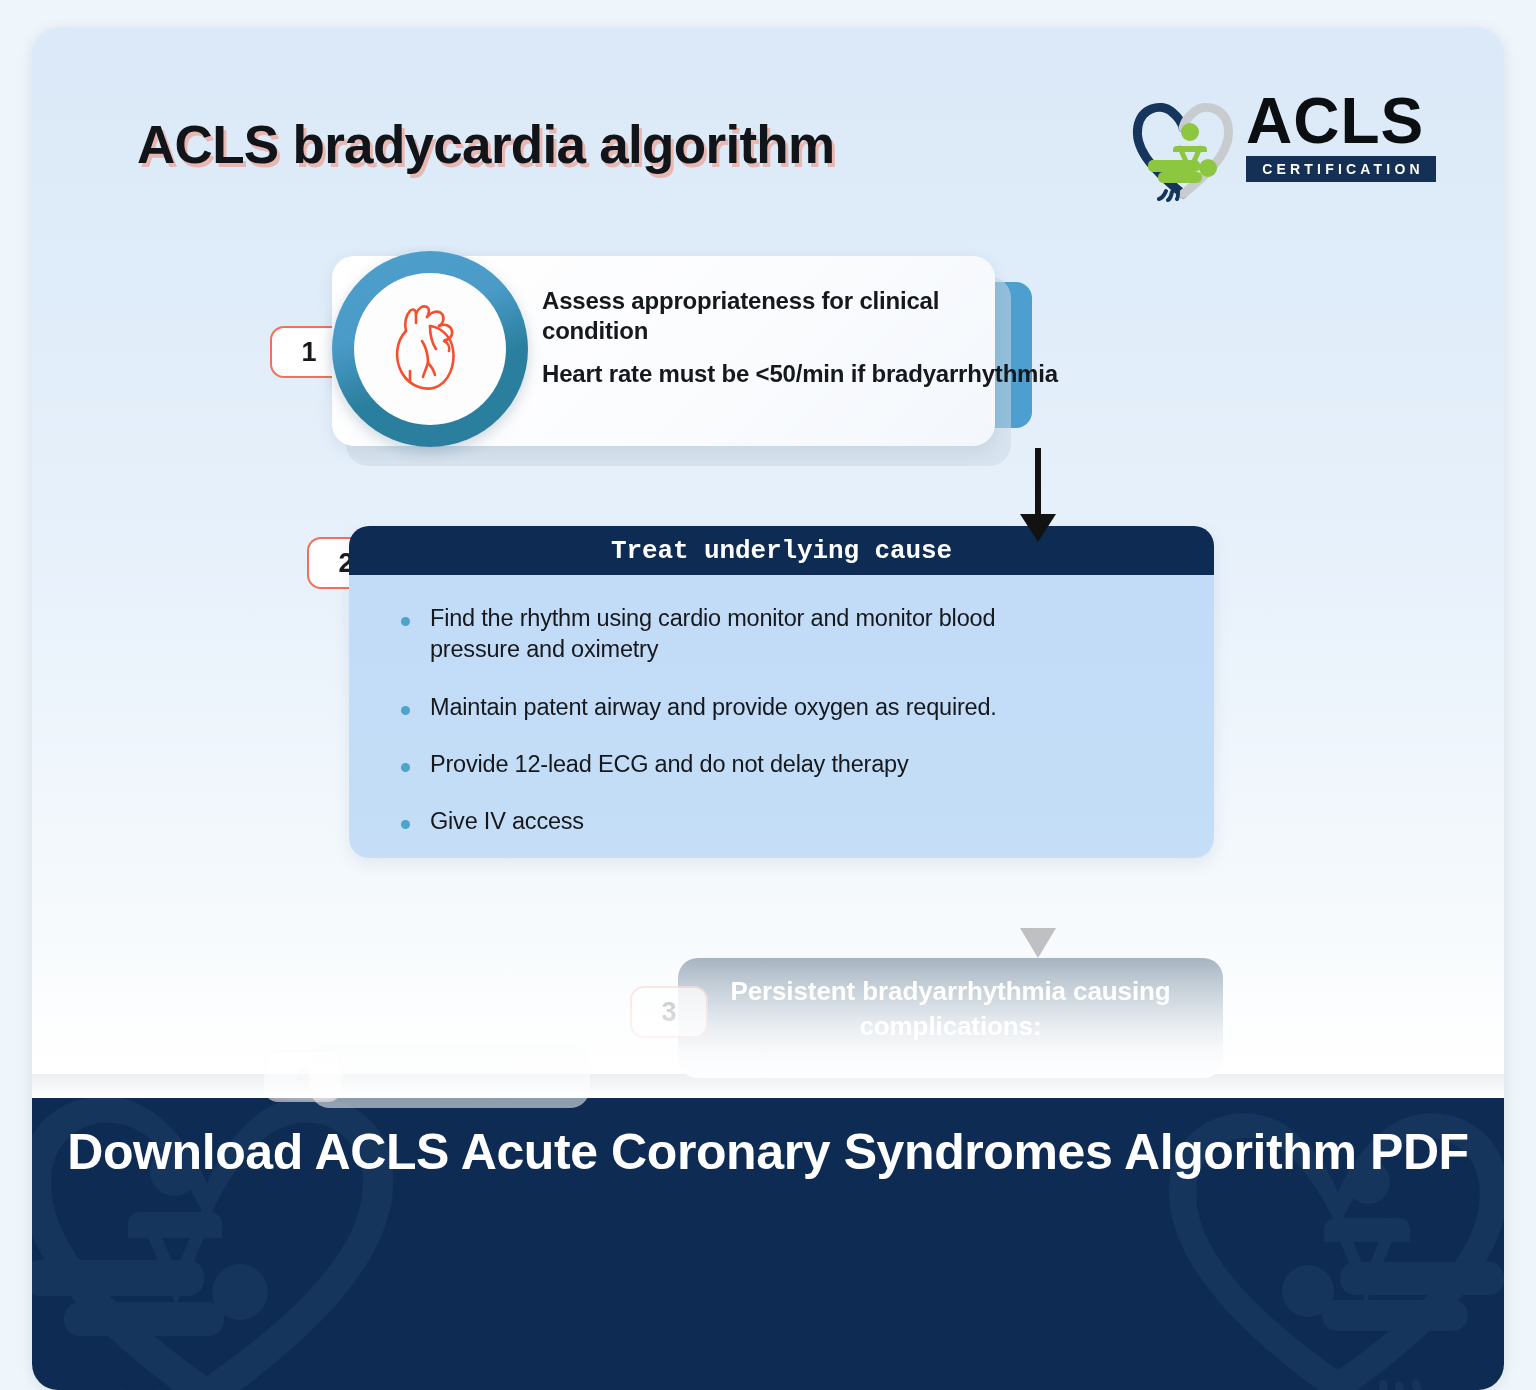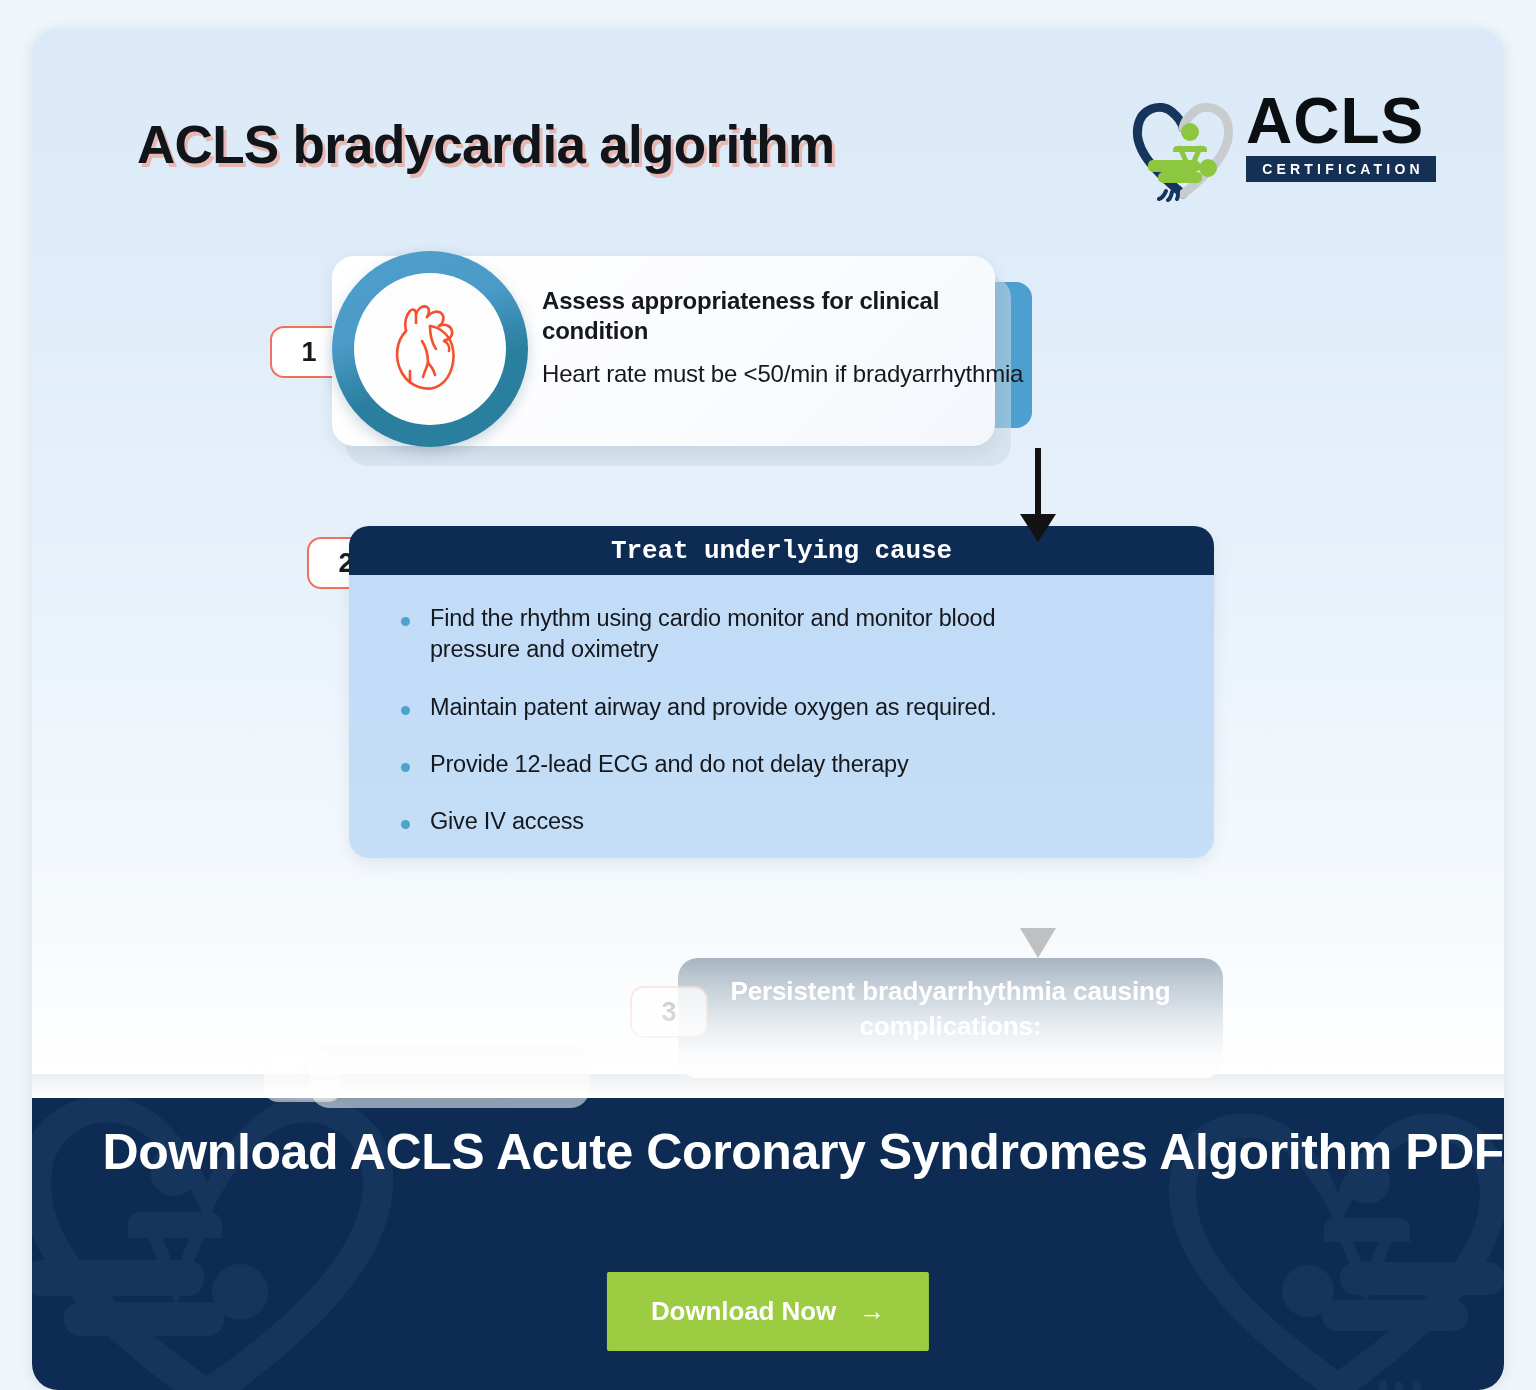--- a/index.html
+++ b/index.html
@@ -92,21 +92,21 @@
     display:flex;align-items:center;justify-content:center;
   }
   .s1-text{
     position:absolute;left:272px;top:30px;width:430px;z-index:5;
   }
   .s1-h{
     font-size:24px;font-weight:700;color:#15181c;line-height:1.27;
     letter-spacing:-.2px;
   }
   .s1-sub{
-    margin-top:13px;font-size:24px;font-weight:400;color:#15181c;
+    margin-top:13px;font-size:24px;font-weight:700;color:#15181c;
     letter-spacing:-.2px;white-space:nowrap;
   }
 
   
   .arrow{position:absolute;z-index:6;}
   .arrow-1{left:984px;top:420px;}
 
   
   .step2{position:absolute;left:275px;top:498px;width:915px;height:335px;}
   .badge-2{left:0px;top:11px;}
@@ -180,21 +180,21 @@
   
   .footer{
     position:absolute;left:0;top:1046px;width:1472px;height:316px;
     background:#0e2c53;overflow:hidden;
   }
   .wm{position:absolute;opacity:1;}
   .wm-left{left:-30px;top:-10px;width:420px;height:360px;}
   .wm-right{right:-20px;top:10px;width:380px;height:330px;transform:scaleX(-1);}
   .footer-h{
     position:absolute;left:0;top:48px;width:1472px;
-    text-align:right;color:#ffffff;
+    text-align:center;color:#ffffff;
     font-size:50px;font-weight:700;line-height:1.22;letter-spacing:-.4px;
     z-index:3;
   }
   .dl-btn{
     position:absolute;left:50%;top:198px;transform:translateX(-50%);
     background:#9ccc42;color:#ffffff;
     font-size:26px;font-weight:700;letter-spacing:-.1px;
     padding:24px 44px;border:none;border-radius:2px;
     cursor:pointer;z-index:3;white-space:nowrap;
   }
@@ -344,20 +344,16 @@
             <rect x="20" y="178" width="164" height="33" rx="15"></rect>
             <rect x="56" y="216" width="146" height="31" rx="15"></rect>
             <circle cx="216" cy="207" r="26"></circle>
             <path d="M108 300 C 105 313, 99 320, 92 324 M125 302 C 123 315, 119 322, 114 326 M141 300 C 141 313, 139 320, 136 324" fill="none" stroke="#16355c" stroke-width="8" stroke-linecap="round"></path>
           </g>
         </svg>
       </div>
 
       <div class="footer-h">Download ACLS Acute Coronary Syndromes Algorithm PDF</div>
 
-      <button class="dl-btn">
-        <span>Download Now</span>
-        <span class="dl-arrow">→</span>
-      </button>
     </div>
 
   </div>
 </div>
 
 </body></html>

